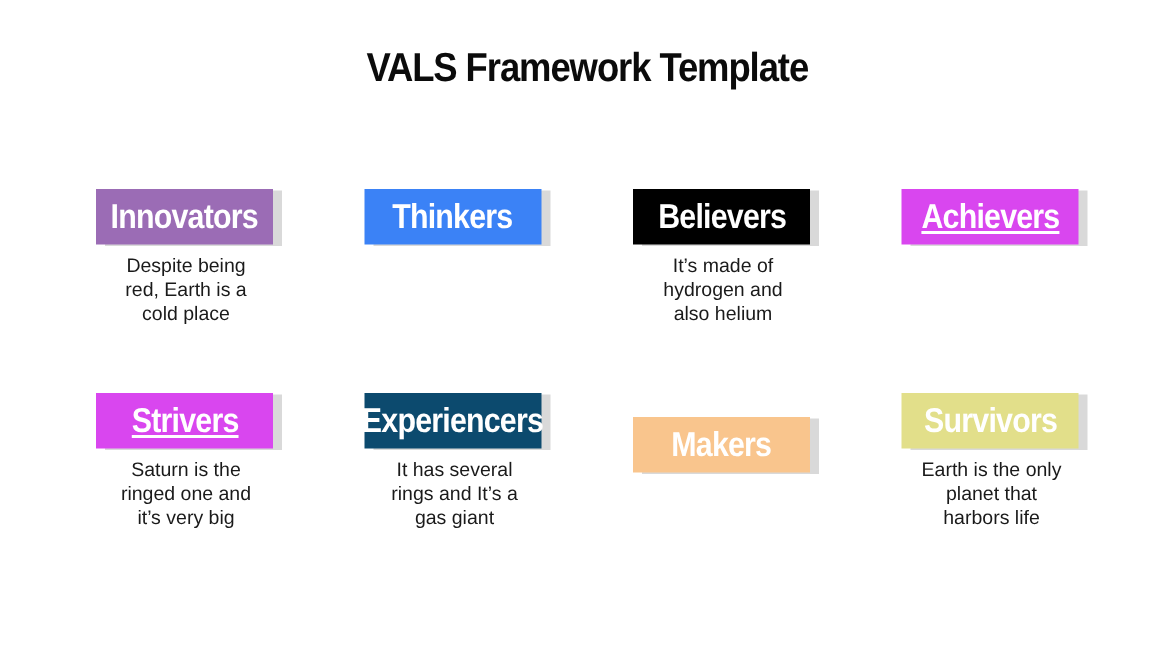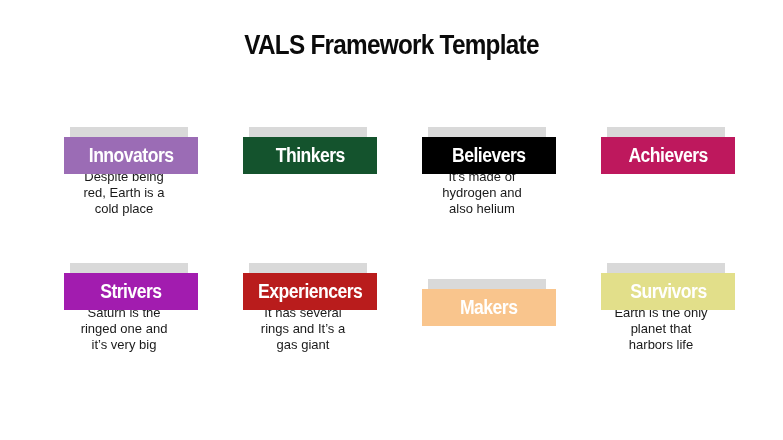--- a/index.html
+++ b/index.html
@@ -11,23 +11,23 @@
       position: absolute; left: 0; top: 30px; width: 783px; text-align: center;
       font-family: "Liberation Sans", sans-serif; font-weight: bold; font-size: 27px;
       color: #0b0b0b; letter-spacing: -0.8px; transform: scaleX(0.9);
     }
     .card { position: absolute; width: 140px; }
     .label-wrap { position: relative; width: 124px; height: 44px; margin-left: 8px; }
     .shadow {
       position: absolute; left: 6px; top: 6px; width: 118px; height: 37px; background: #d9d9d9;
     }
     .label {
-      position: absolute; left: 0; top: 16px; width: 134px; height: 37px;
+      position: absolute; left: 0; top: 5px; width: 118px; height: 37px;
       display: flex; align-items: center; justify-content: center;
-      color: #ffffff; font-weight: bold; font-size: 20px; letter-spacing: -0.6px;
+      color: #ffffff; font-weight: bold; font-size: 23px; letter-spacing: -0.6px;
       font-family: "Liberation Sans", sans-serif;
     }
     .label span { display: inline-block; transform: scaleX(0.88); white-space: nowrap; }
     .desc {
       width: 136px; margin-top: 4px; text-align: center; color: #1a1a1a;
       font-size: 13px; line-height: 16px; font-family: "Liberation Sans", sans-serif;
       white-space: pre-line;
     }
   </style>
 </head>
@@ -43,63 +43,63 @@
       </div>
   </div>
   <div class="desc">Despite being
 red, Earth is a
 cold place</div>
 </div>
 
 <div class="card" style="left:235px; top:121px;">
   <div class="label-wrap">
     <div class="shadow"></div>
-    <div class="label" style="background:#14532d;">
+    <div class="label" style="background:#3b82f6;">
         <span>Thinkers</span>
       </div>
   </div>
 </div>
 
 <div class="card" style="left:414px; top:121px;">
   <div class="label-wrap">
     <div class="shadow"></div>
     <div class="label" style="background:#000000;">
         <span>Believers</span>
       </div>
   </div>
   <div class="desc">It’s made of
 hydrogen and
 also helium</div>
 </div>
 
 <div class="card" style="left:593px; top:121px;">
   <div class="label-wrap">
     <div class="shadow"></div>
-    <div class="label" style="background:#be185d;">
+    <div class="label" style="background:#d946ef;text-decoration:underline;">
         <span>Achievers</span>
       </div>
   </div>
 </div>
 
 <div class="card" style="left:56px; top:257px;">
   <div class="label-wrap">
     <div class="shadow"></div>
-    <div class="label" style="background:#a21caf;">
+    <div class="label" style="background:#d946ef;text-decoration:underline;">
         <span>Strivers</span>
       </div>
   </div>
   <div class="desc">Saturn is  the
 ringed one and
 it’s very big</div>
 </div>
 
 <div class="card" style="left:235px; top:257px;">
   <div class="label-wrap">
     <div class="shadow"></div>
-    <div class="label" style="background:#b91c1c;">
+    <div class="label" style="background:#0c4a6e;">
         <span>Experiencers</span>
       </div>
   </div>
   <div class="desc">It has several
 rings and It’s a
 gas giant</div>
 </div>
 
 <div class="card" style="left:414px; top:257px;margin-top:16px;">
   <div class="label-wrap">

